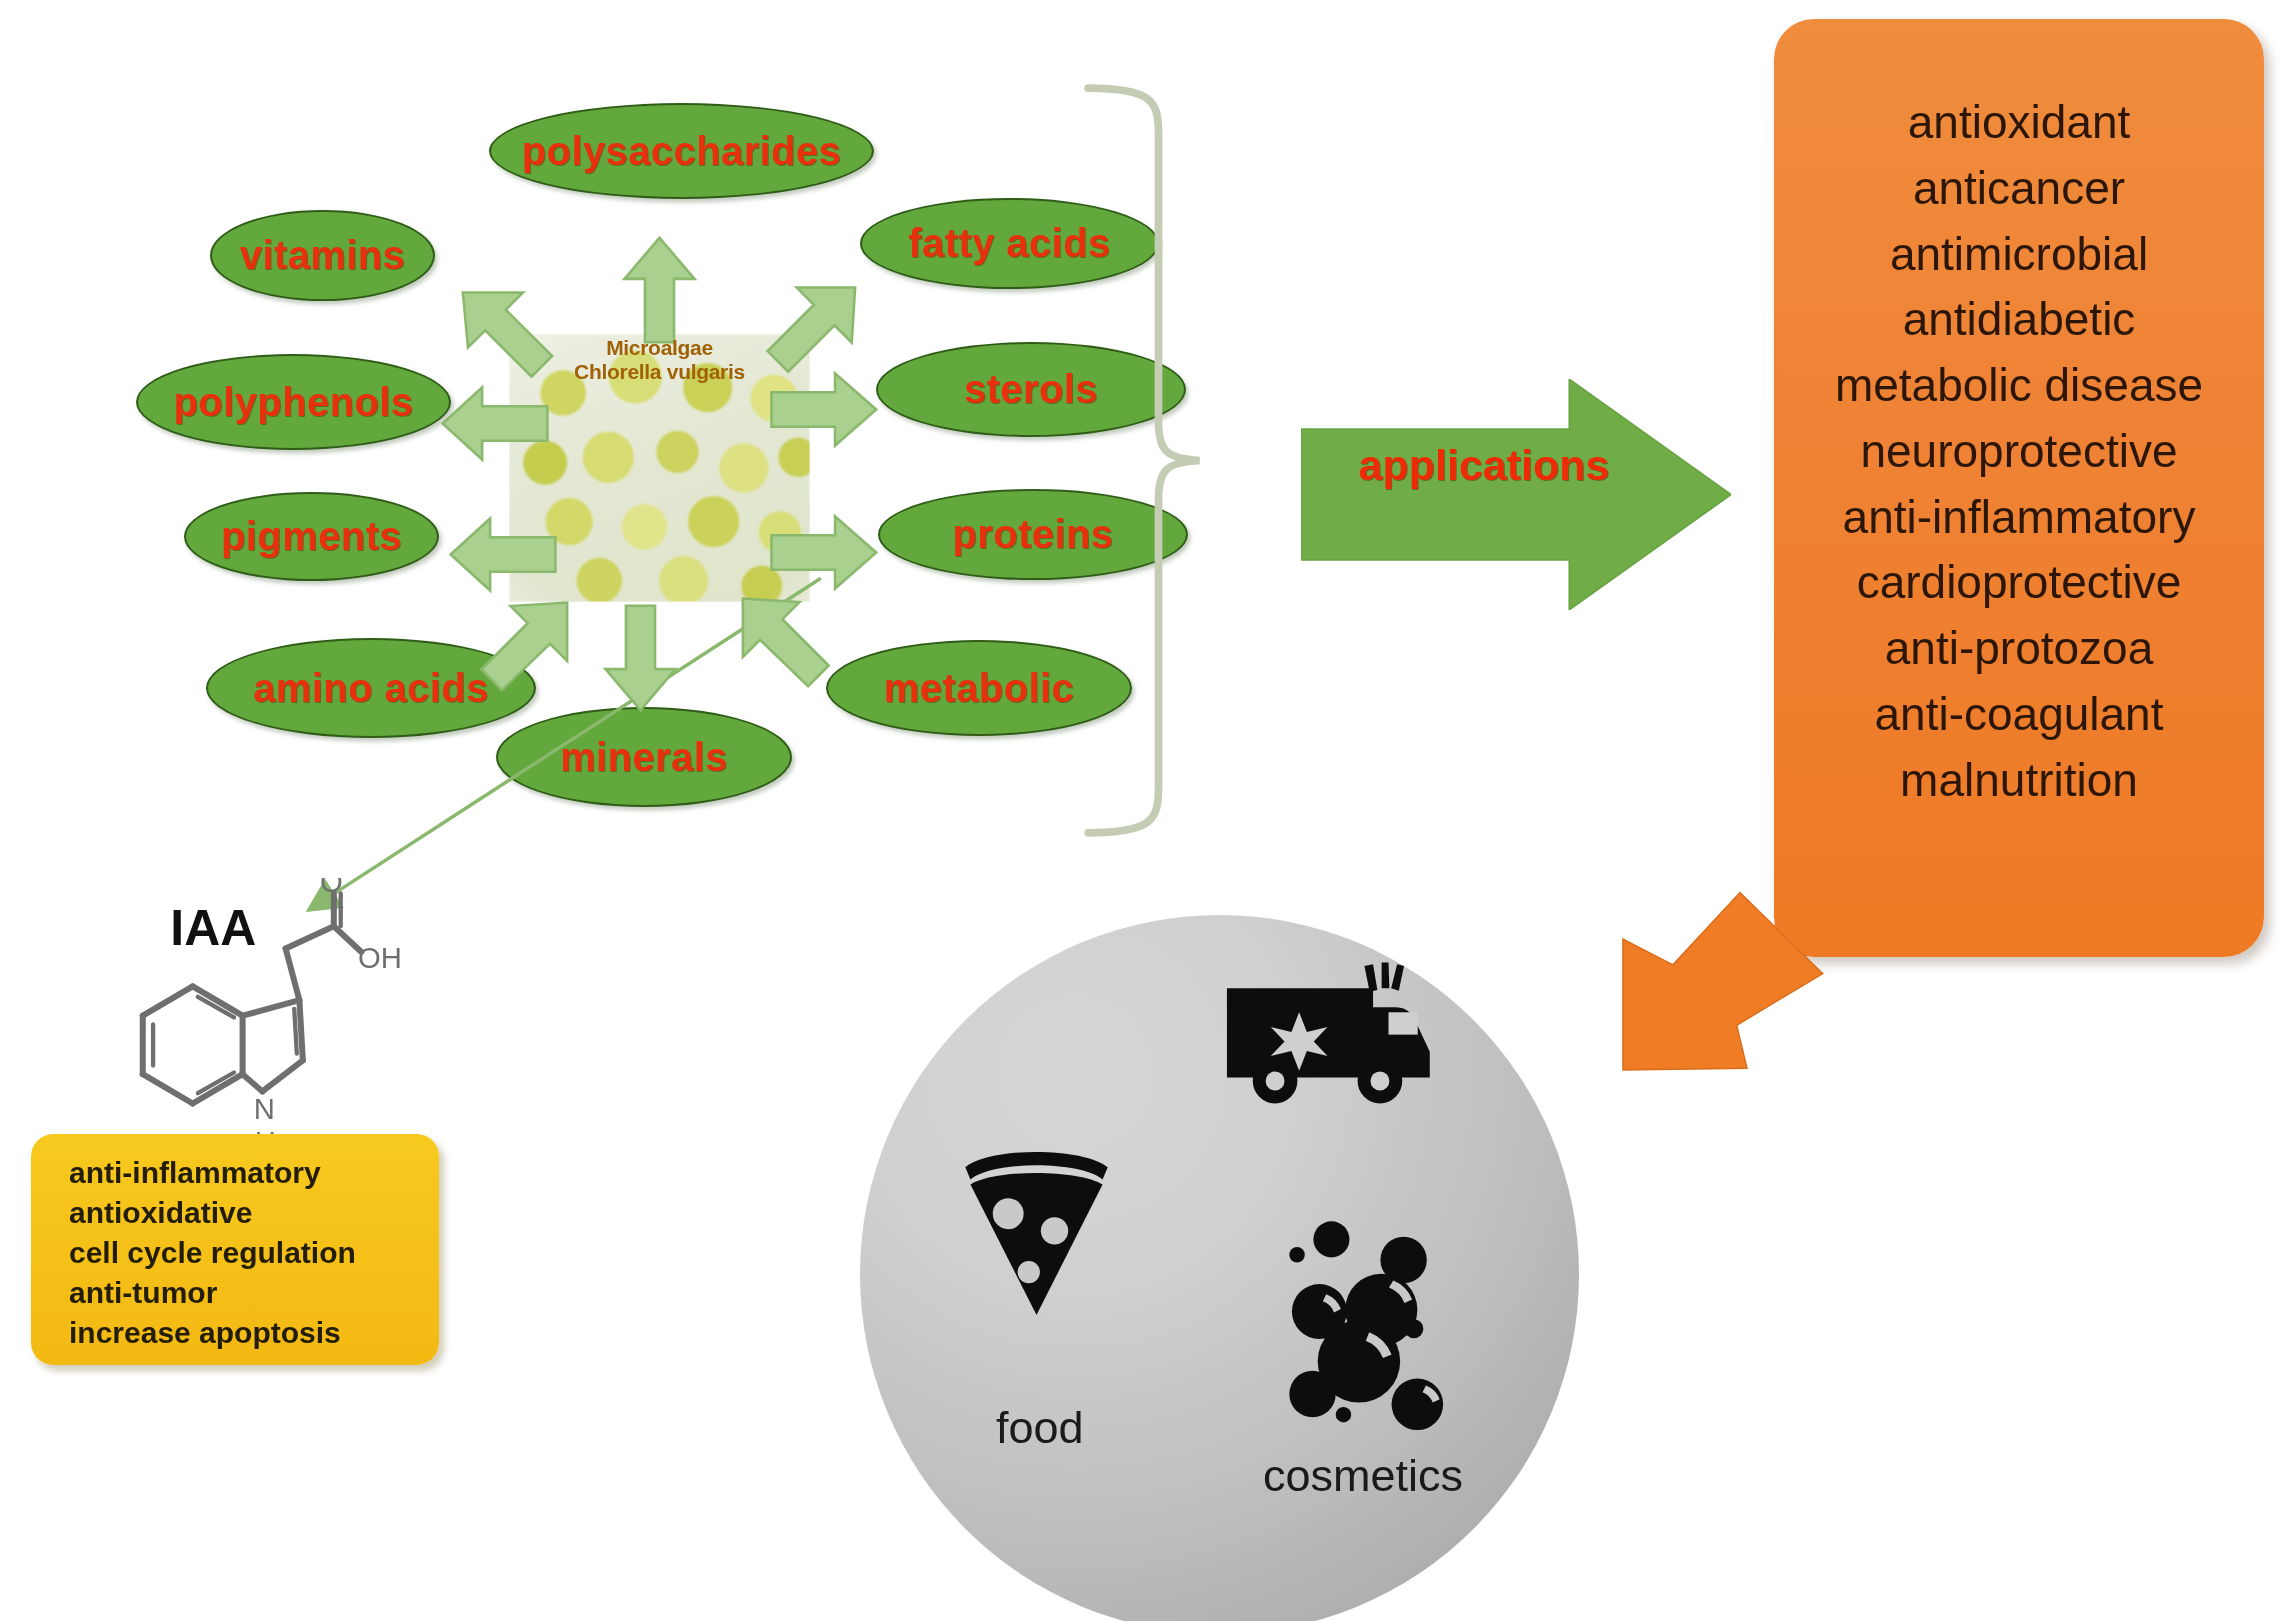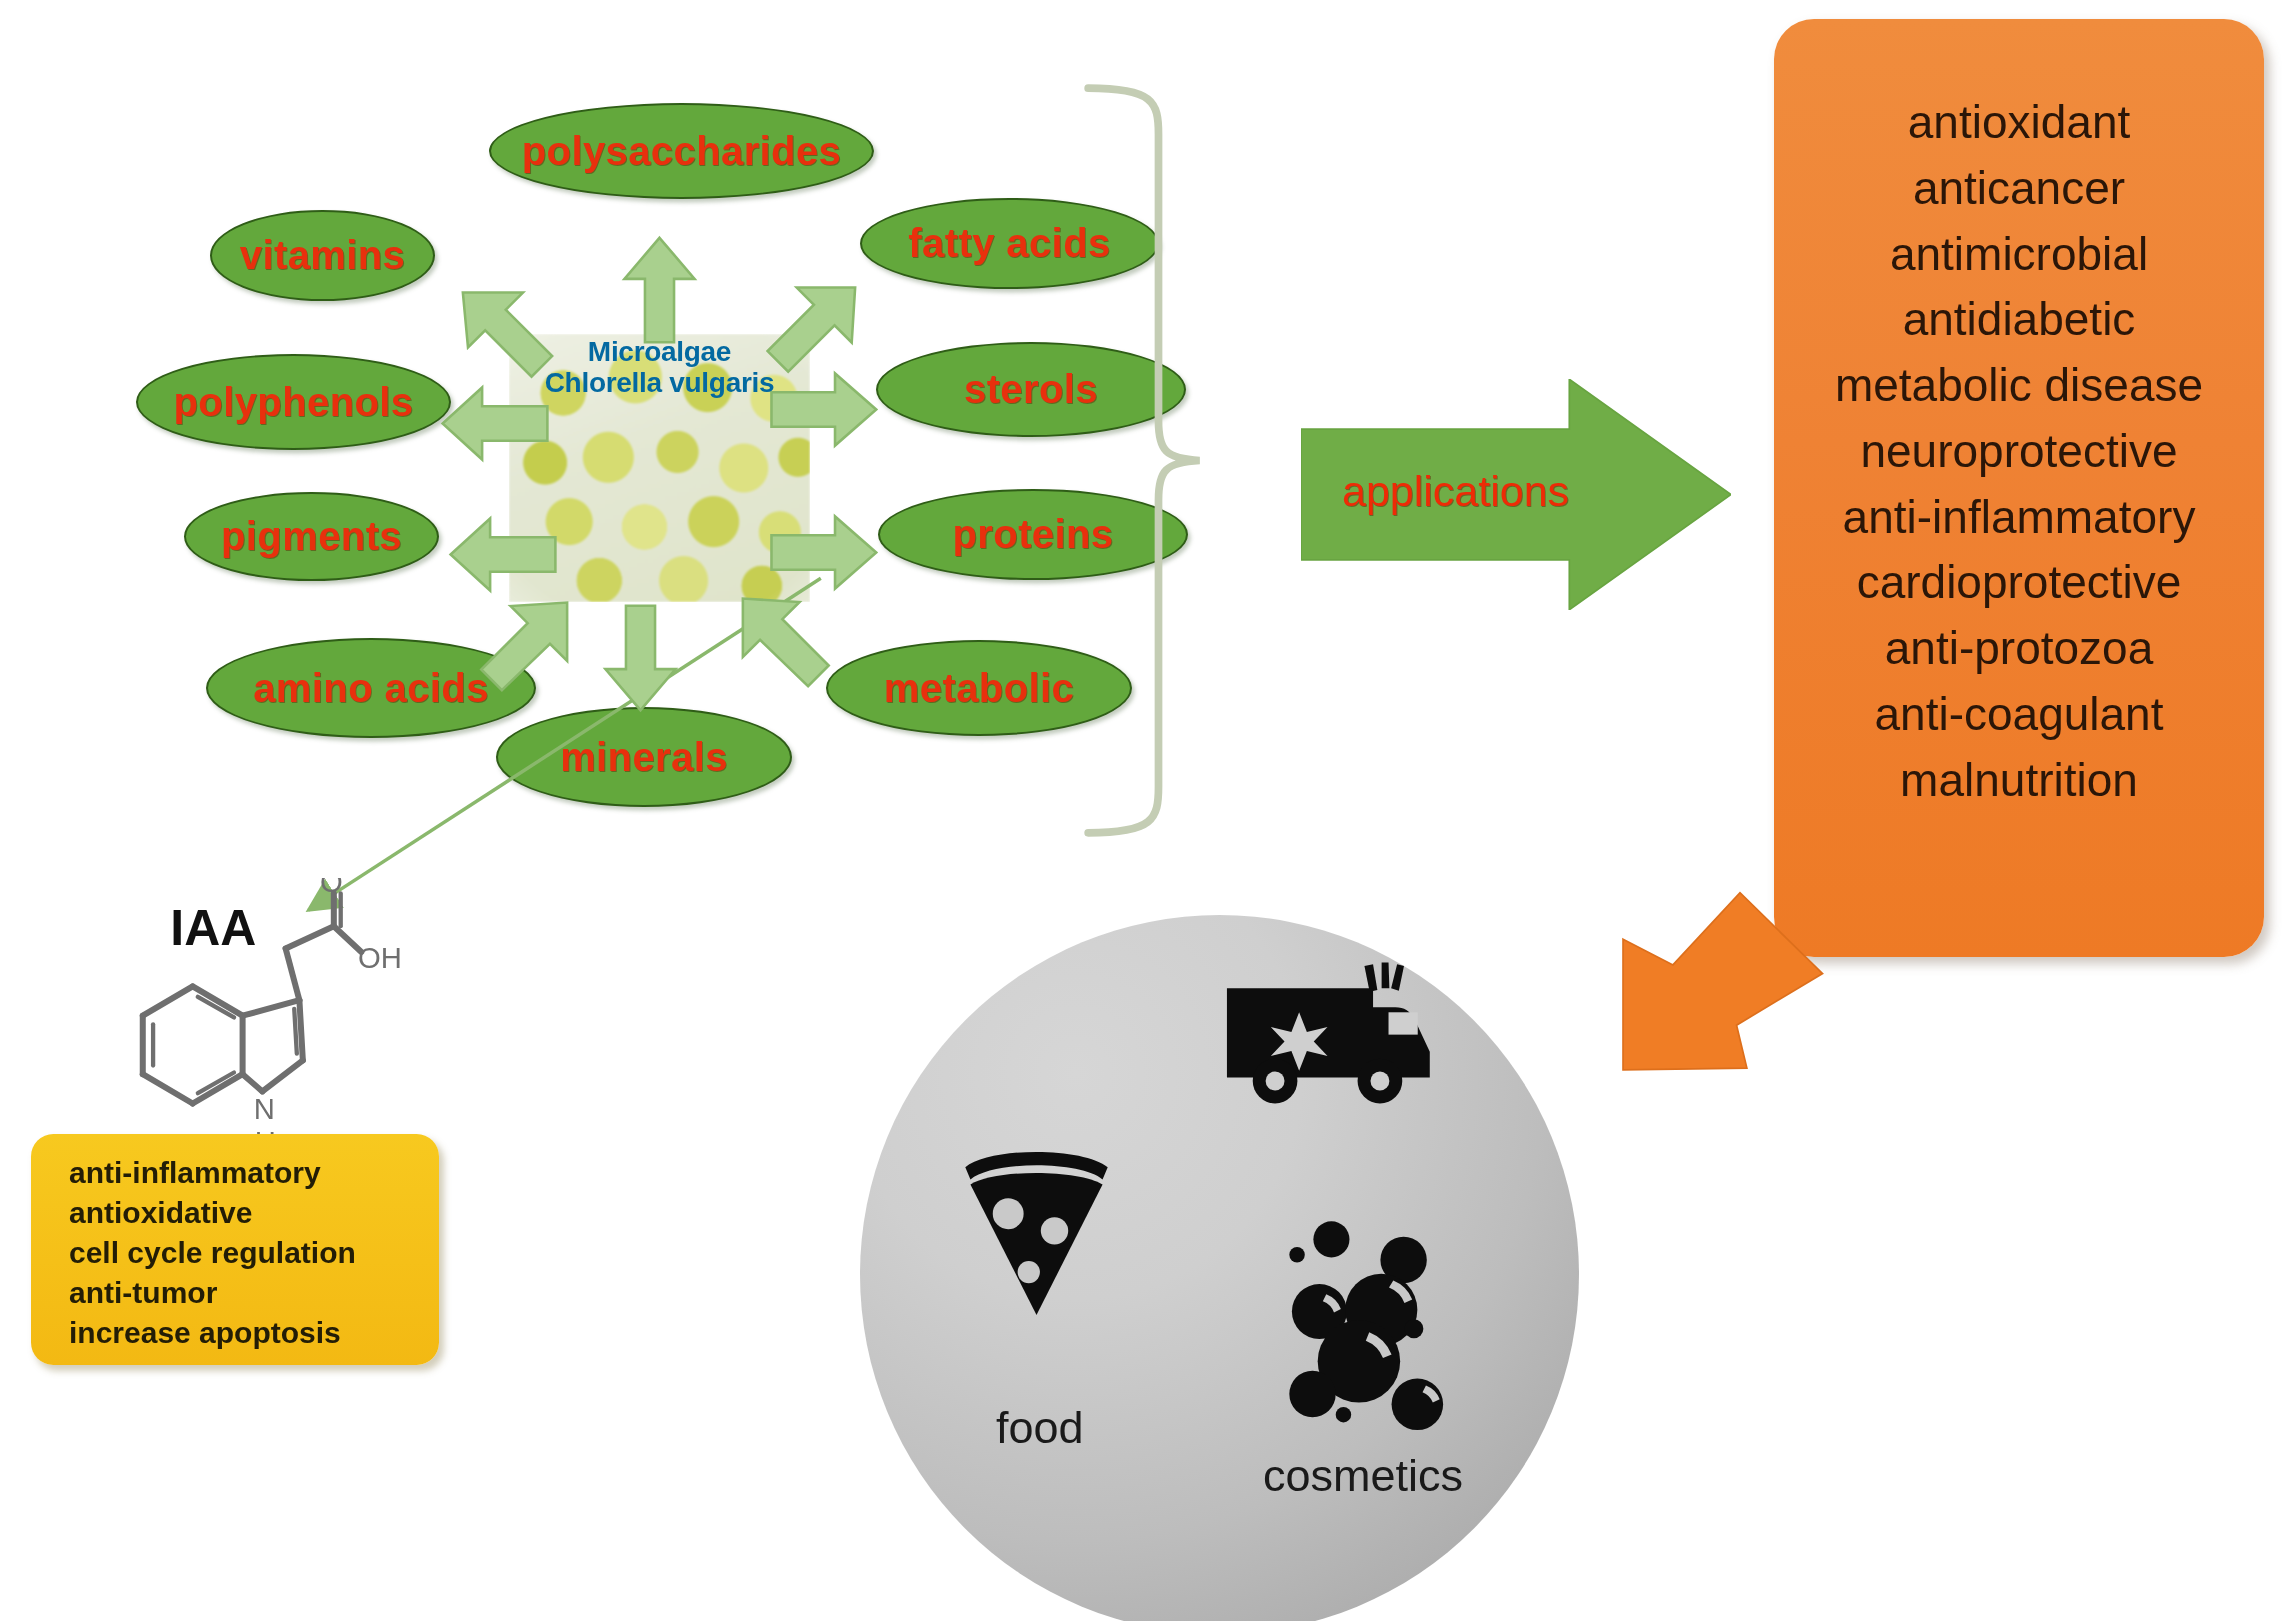--- a/index.html
+++ b/index.html
@@ -63,48 +63,48 @@
       linear-gradient(160deg, #eef0e4 0%, #e4e8d6 40%, #dfe4cc 100%);
     filter: blur(1px) saturate(1.1);
     -webkit-mask-image: radial-gradient(ellipse 115% 115% at 50% 50%, #000 52%, transparent 92%);
     mask-image: radial-gradient(ellipse 115% 115% at 50% 50%, #000 52%, transparent 92%);
   }
   #algae-caption {
     position: absolute;
     left: 509px; top: 336px;
     width: 301px;
     text-align: center;
-    color: #0369a1;
+    color: #a16207;
     font-weight: bold;
-    font-size: 28px;
+    font-size: 21px;
     line-height: 1.12;
     letter-spacing: -0.3px;
     z-index: 6;
   }
   
   .garrow { position: absolute; z-index: 4; }
   
   #brace { position: absolute; left: 1071px; top: 82px; z-index: 3; }
   
   #apps-arrow {
     position: absolute;
     left: 1301px; top: 379px;
     width: 430px; height: 231px;
     z-index: 5;
   }
   #apps-label {
     position: absolute;
     left: 1342px; top: 441px;
     width: 284px;
+    text-align: center;
     color: #ee2b06;
-    font-weight: normal;
+    font-weight: bold;
     font-size: 43px;
     text-shadow: 0.9px 0.9px 0 rgba(90,20,0,.45);
     z-index: 6;
-    margin-top: 26px;
   }
   
   #orange-box {
     position: absolute;
     left: 1774px; top: 19px;
     width: 490px; height: 938px;
     background: linear-gradient(180deg, #f08c3d 0%, #ef8234 45%, #ee7a25 100%);
     border-radius: 40px;
     box-shadow: 5.2px 6.9px 10.3px rgba(120,100,80,.35);
     display: flex;

